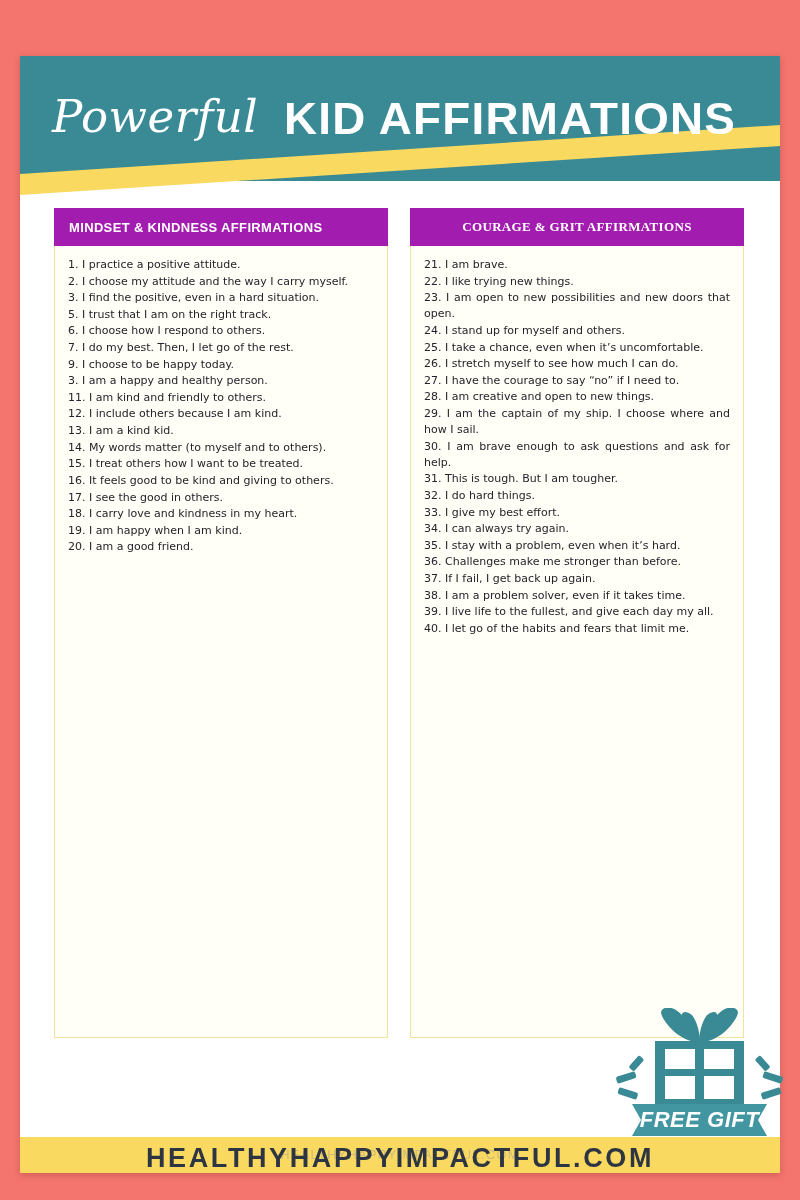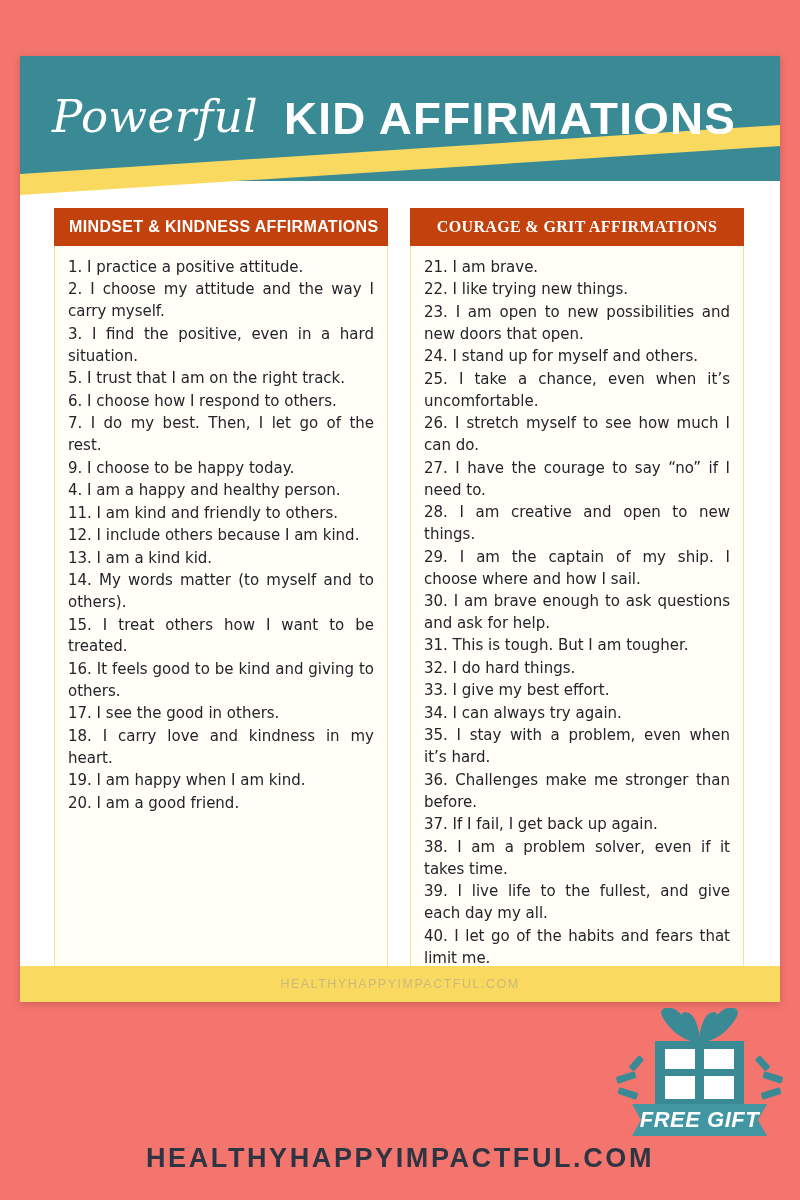--- a/index.html
+++ b/index.html
@@ -14,21 +14,21 @@
     overflow: hidden;
     position: relative;
   }
 
   
   .card {
     position: absolute;
     left: 20px;
     top: 56px;
     width: 760px;
-    height: 946px;
+    height: 1117px;
     background: #FFFFFF;
     overflow: hidden;
     box-shadow: 0 2px 7px rgba(120, 40, 40, 0.30);
   }
 
   
   .banner {
     position: absolute;
     left: 0;
     top: 0;
@@ -97,24 +97,24 @@
     gap: 22px;
     padding: 0 34px;
     box-sizing: border-box;
   }
   .column {
     width: 334px;
     display: flex;
     flex-direction: column;
   }
   .col-header {
-    background: #c2410c;
+    background: #a21caf;
     color: #FFFFFF;
     font-weight: bold;
-    font-size: 16px;
+    font-size: 13px;
     letter-spacing: 0.35px;
     height: 38px;
     display: flex;
     align-items: center;
     box-sizing: border-box;
   }
   .col-header.left-al { padding-left: 15px; justify-content: flex-start; }
   .col-header.center-al { justify-content: center; font-family: Liberation Serif, serif; }
 
   .col-body {
@@ -125,21 +125,21 @@
     padding: 11px 13px 14px 13px;
     height: 792px;
   }
   .aff-list {
     list-style: none;
     margin: 0;
     padding: 0;
   }
   .aff-list li {
     font-family: "DejaVu Sans", sans-serif;
-    font-size: 15px;
+    font-size: 11px;
     line-height: 1.465;
     color: #24242A;
     text-align: justify;
     margin: 0 0 0.5px 0;
   }
 
   
   .card-footer {
     position: absolute;
     left: 0;
@@ -203,21 +203,21 @@
       <div class="col-header left-al">MINDSET &amp; KINDNESS AFFIRMATIONS</div>
       <div class="col-body">
         <ul class="aff-list">
           <li>1. I practice a positive attitude.</li>
           <li>2. I choose my attitude and the way I carry myself.</li>
           <li>3. I find the positive, even in a hard situation.</li>
           <li>5. I trust that I am on the right track.</li>
           <li>6. I choose how I respond to others.</li>
           <li>7. I do my best. Then, I let go of the rest.</li>
           <li>9. I choose to be happy today.</li>
-          <li>4. I am a happy and healthy person.</li>
+          <li>3. I am a happy and healthy person.</li>
           <li>11. I am kind and friendly to others.</li>
           <li>12. I include others because I am kind.</li>
           <li>13. I am a kind kid.</li>
           <li>14. My words matter (to myself and to others).</li>
           <li>15. I treat others how I want to be treated.</li>
           <li>16. It feels good to be kind and giving to others.</li>
           <li>17. I see the good in others.</li>
           <li>18. I carry love and kindness in my heart.</li>
           <li>19. I am happy when I am kind.</li>
           <li>20. I am a good friend.</li>

